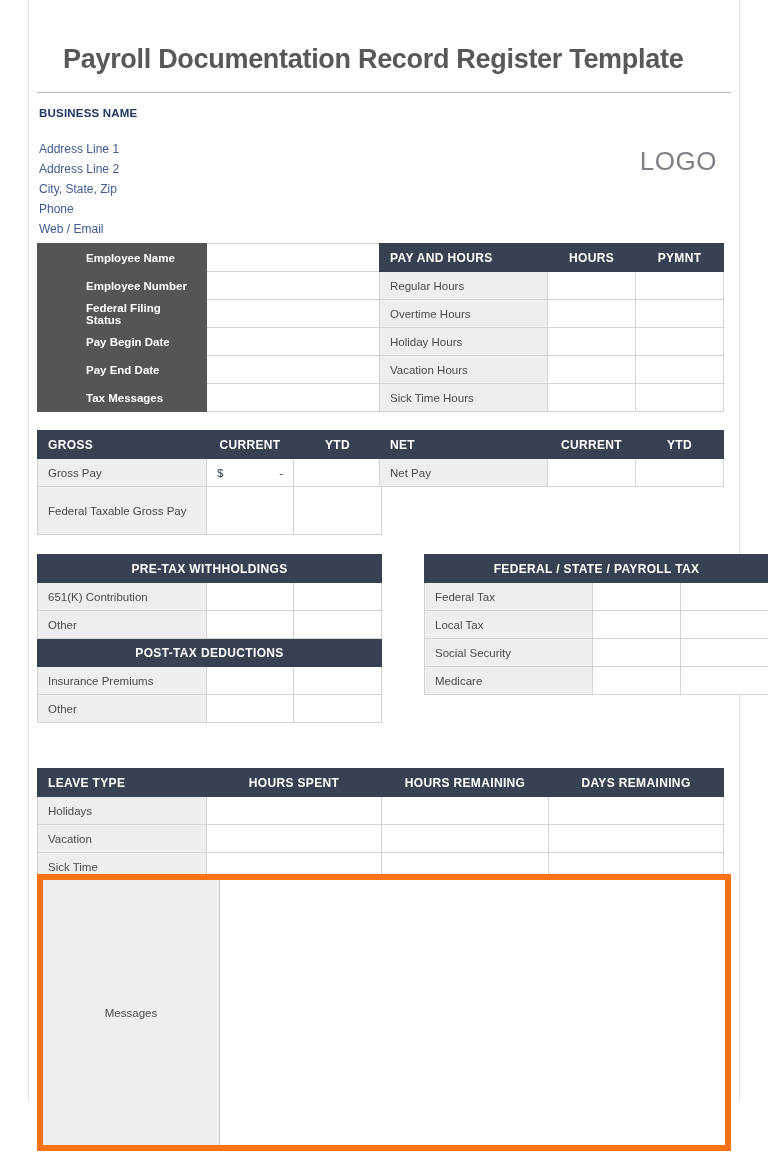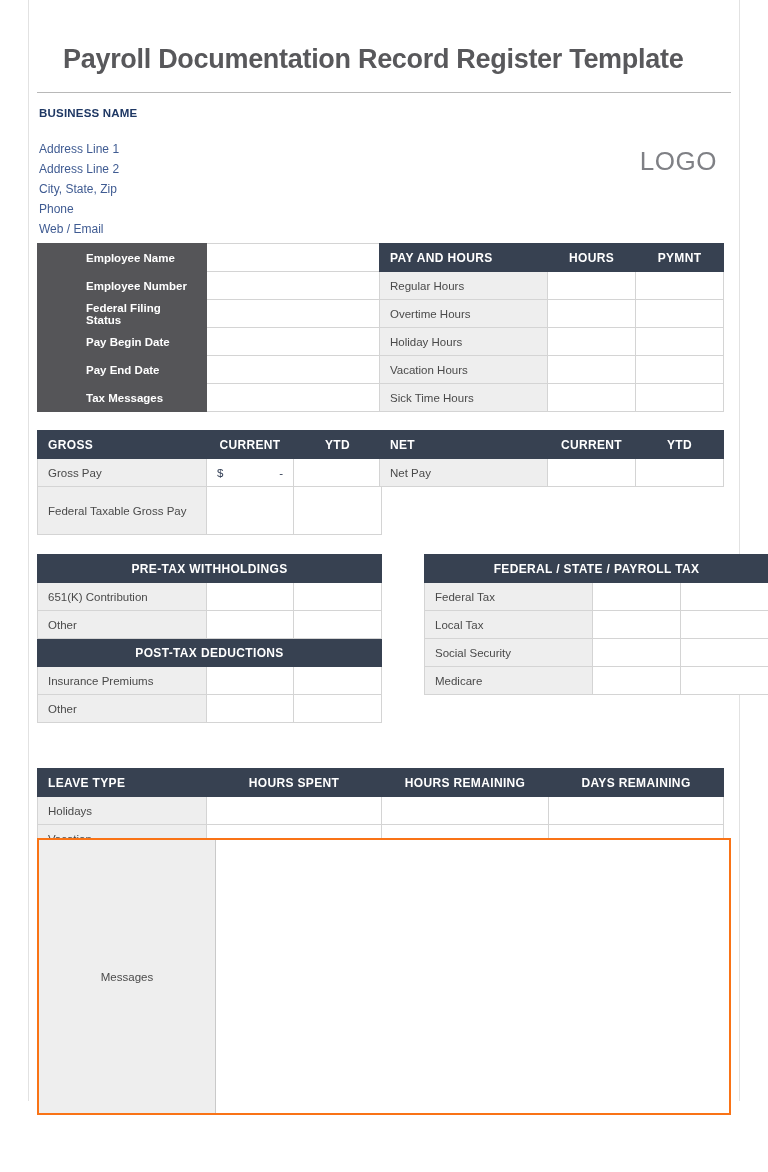--- a/index.html
+++ b/index.html
@@ -126,24 +126,24 @@
     justify-content: space-between;
     align-items: center;
     color: #2f3b52;
     font-size: 11.5px;
   }
 
   
   .msg-wrap {
     position: absolute;
     left: 8px;
-    top: 838px;
+    top: 874px;
     width: 694px;
     height: 277px;
-    border: 2px solid #f97316;
+    border: 6px solid #f97316;
     box-sizing: border-box;
     display: flex;
   }
   .msg-label {
     width: 176px;
     background: #eeeeee;
     border-right: 1px solid #c9c9c9;
     display: flex;
     align-items: center;
     justify-content: center;

